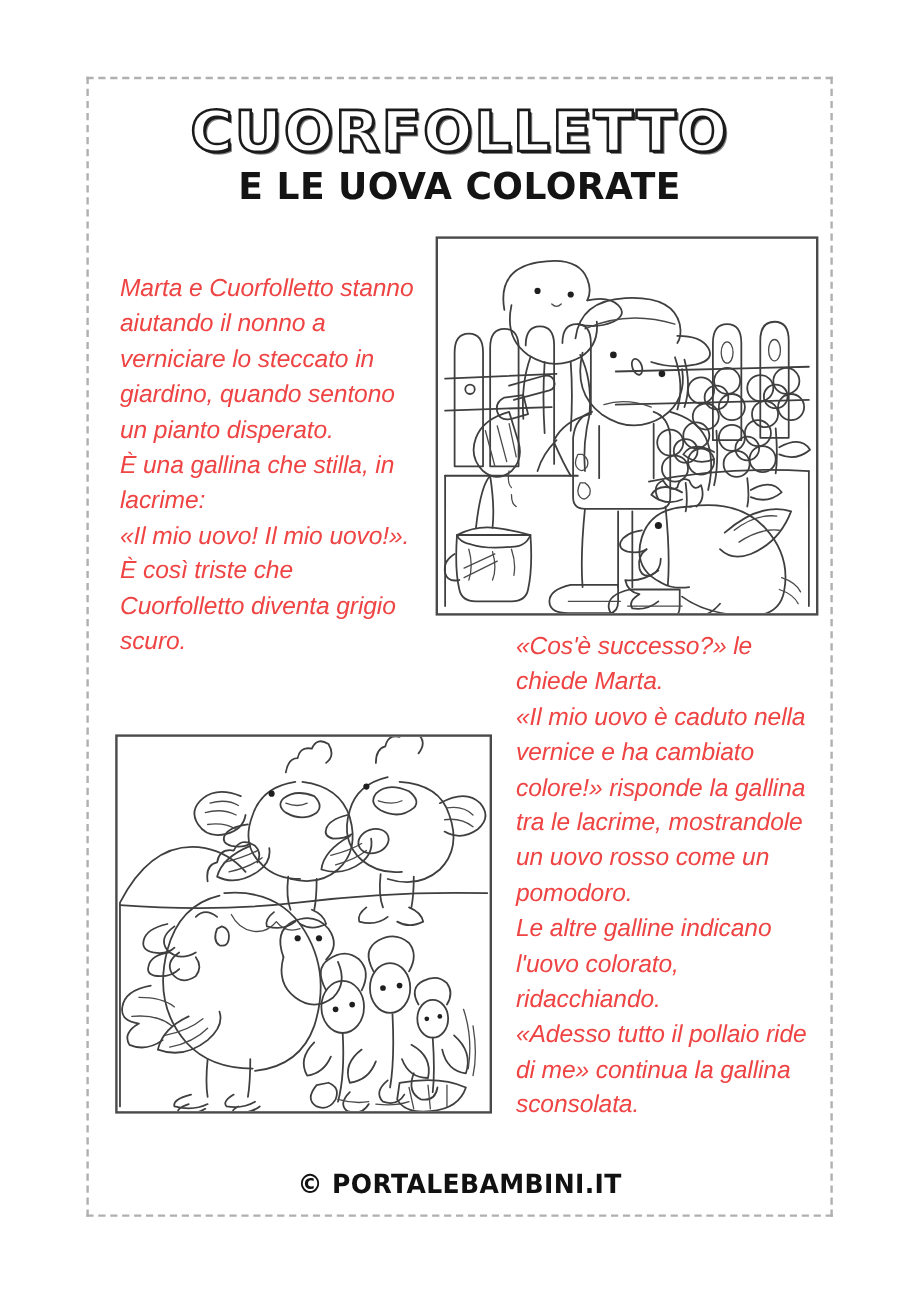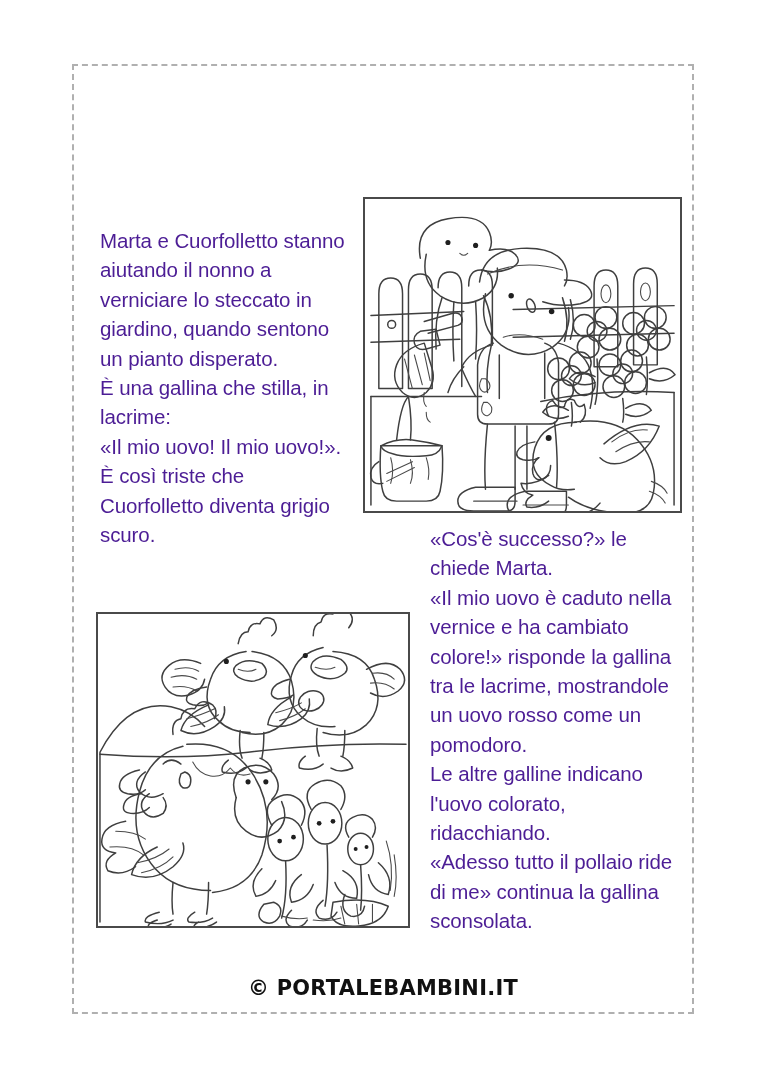--- a/index.html
+++ b/index.html
@@ -64,26 +64,27 @@
     line-height: 34px;
     color: #141414;
     margin: 3px 0 0 0;
     white-space: nowrap;
     transform: scaleX(0.97);
   }
 
   
   .story-text {
     position: absolute;
-    color: #4c1d95;
+    color: #ef4444;
     font-family: "Liberation Sans", sans-serif;
     font-size: 20.5px;
     line-height: 29.4px;
     letter-spacing: -0.1px;
     white-space: pre-line;
+    font-style: italic;
   }
   #text-left {
     left: 100px;
     top: 226px;
     width: 252px;
   }
   #text-right {
     left: 430px;
     top: 524px;
     width: 252px;
@@ -149,20 +150,24 @@
     transform: scaleX(0.95);
   }
 </style>
 </head>
 <body>
 
 <div id="page">
 
   <div id="dashed-frame"></div>
 
+  <div id="title-block">
+    <div id="main-title">CUORFOLLETTO</div>
+    <div id="sub-title">E LE UOVA COLORATE</div>
+  </div>
 
   <div class="story-text" id="text-left">Marta e Cuorfolletto stanno aiutando il nonno a verniciare lo steccato in giardino, quando sentono un pianto disperato.
 È una gallina che stilla, in lacrime:
 «Il mio uovo! Il mio uovo!». È così triste che Cuorfolletto diventa grigio scuro.</div>
 
   <div class="story-text" id="text-right">«Cos'è successo?» le chiede Marta.
 «Il mio uovo è caduto nella vernice e ha cambiato colore!» risponde la gallina tra le lacrime, mostrandole un uovo rosso come un pomodoro.
 Le altre galline indicano l'uovo colorato, ridacchiando.
 «Adesso tutto il pollaio ride di me» continua la gallina sconsolata.</div>
 

